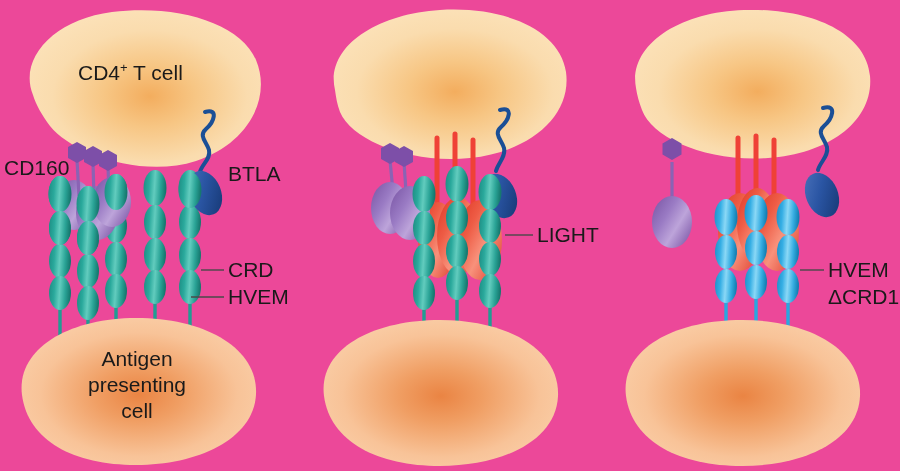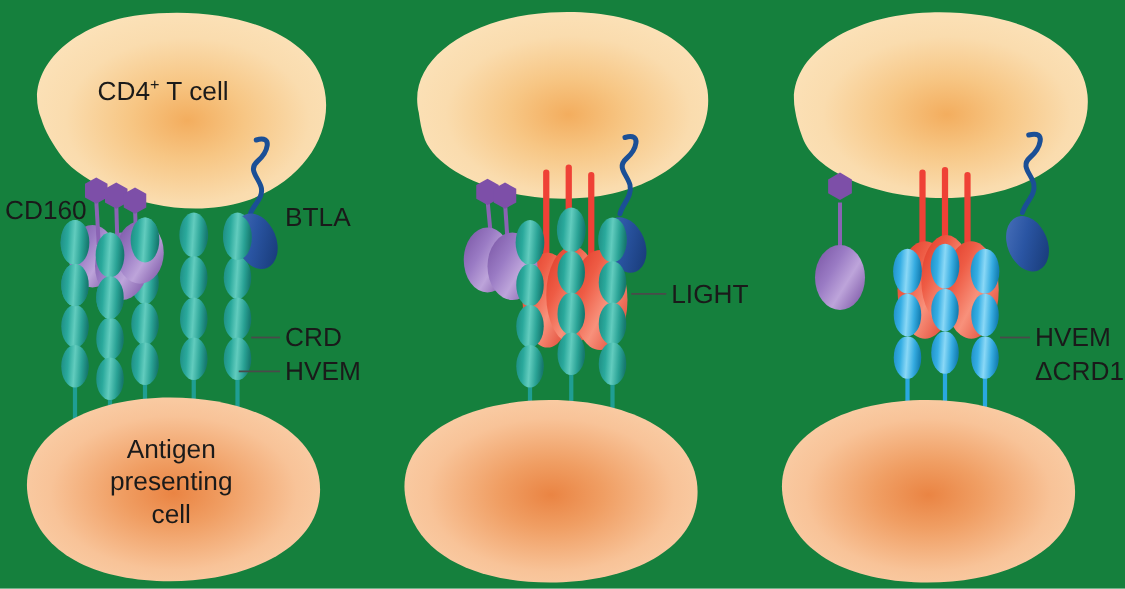--- a/index.html
+++ b/index.html
@@ -10,21 +10,21 @@
   body {
     width: 900px;
     height: 471px;
     overflow: hidden;
     font-family: "Liberation Sans", sans-serif;
   }
   #figure {
     position: relative;
     width: 900px;
     height: 471px;
-    background: #15803d;
+    background: #ec4899;
   }
   svg.diagram {
     display: block;
     width: 900px;
     height: 471px;
   }
   .lbl {
     font-family: "Liberation Sans", sans-serif;
     fill: #1a1a1a;
   }

